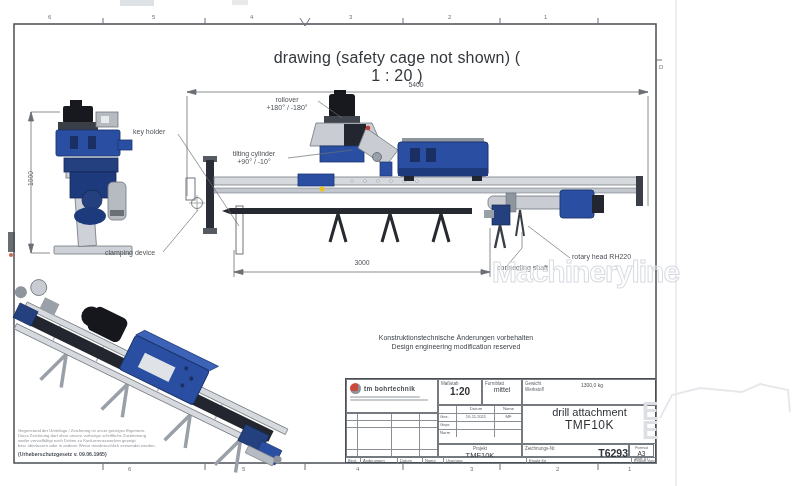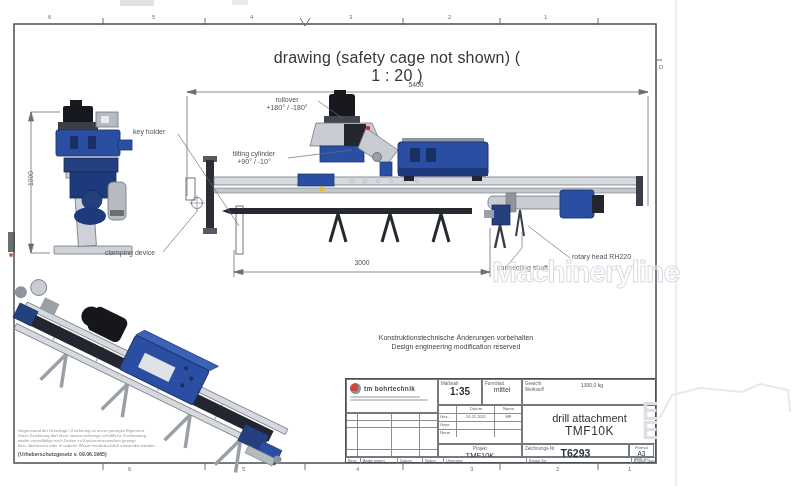--- a/index.html
+++ b/index.html
@@ -278,21 +278,21 @@
       <div class="logo-name">tm bohrtechnik</div>
     </div>
     <div class="blurline" style="width:70px"></div>
     <div class="blurline" style="width:78px"></div>
   </div>
 
   <div class="cell revgrid" style="left:0;top:34px;width:92px;height:44px"></div>
 
   <div class="cell" style="left:92px;top:0;width:44px;height:26px">
     <div class="tag">Maßstab</div>
-    <div class="big">1:35</div>
+    <div class="big">1:20</div>
   </div>
 
   <div class="cell" style="left:136px;top:0;width:40px;height:26px">
     <div class="tag">Formblatt</div>
     <div style="font-size:7px;text-align:center;color:#3f444a">mittel</div>
   </div>
 
   <div class="cell" style="left:176px;top:0;width:135px;height:26px">
     <div class="tag">Gewicht</div>
     <div class="tag">Werkstoff</div>
@@ -321,28 +321,28 @@
         <div style="flex:1;border-right:none"></div>
     </div>
   </div>
 
   <div class="cell" style="left:92px;top:65px;width:84px;height:13px">
     <div class="tag" style="text-align:center;padding-left:0">Projekt</div>
     <div style="font-size:7.5px;text-align:center;color:#2e3338">TMF10K</div>
   </div>
 
   <div class="cell" style="left:176px;top:26px;width:135px;height:39px;display:flex;flex-direction:column;
-       justify-content:center;align-items:center">
+       align-items:center">
     <div style="font-size:11px;color:#2e3338">drill attachment</div>
     <div style="font-size:12px;color:#2e3338;letter-spacing:.5px">TMF10K</div>
   </div>
 
   <div class="cell" style="left:176px;top:65px;width:107px;height:13px">
     <div class="tag">Zeichnungs-Nr.</div>
-    <div style="position:absolute;left:0;right:0;top:2px;font-size:10.5px;font-weight:bold;text-align:center;color:#2e3338">T6293</div>
+    <div style="position:absolute;left:0;right:0;top:2px;font-size:10.5px;font-weight:bold;text-align:right;color:#2e3338">T6293</div>
   </div>
 
   <div class="cell" style="left:283px;top:65px;width:25px;height:13px;text-align:center">
     <div style="font-size:4px;color:#5a5f66">Format</div>
     <div style="font-size:6.5px;color:#2e3338">A3</div>
     <div style="font-size:3.8px;color:#5a5f66">Blatt 1/1</div>
   </div>
 
   <div class="cell strip" style="left:0;top:78px;width:311px;height:7px;border-left:none;border-right:none">
     <span style="width:10px">Best.</span>

